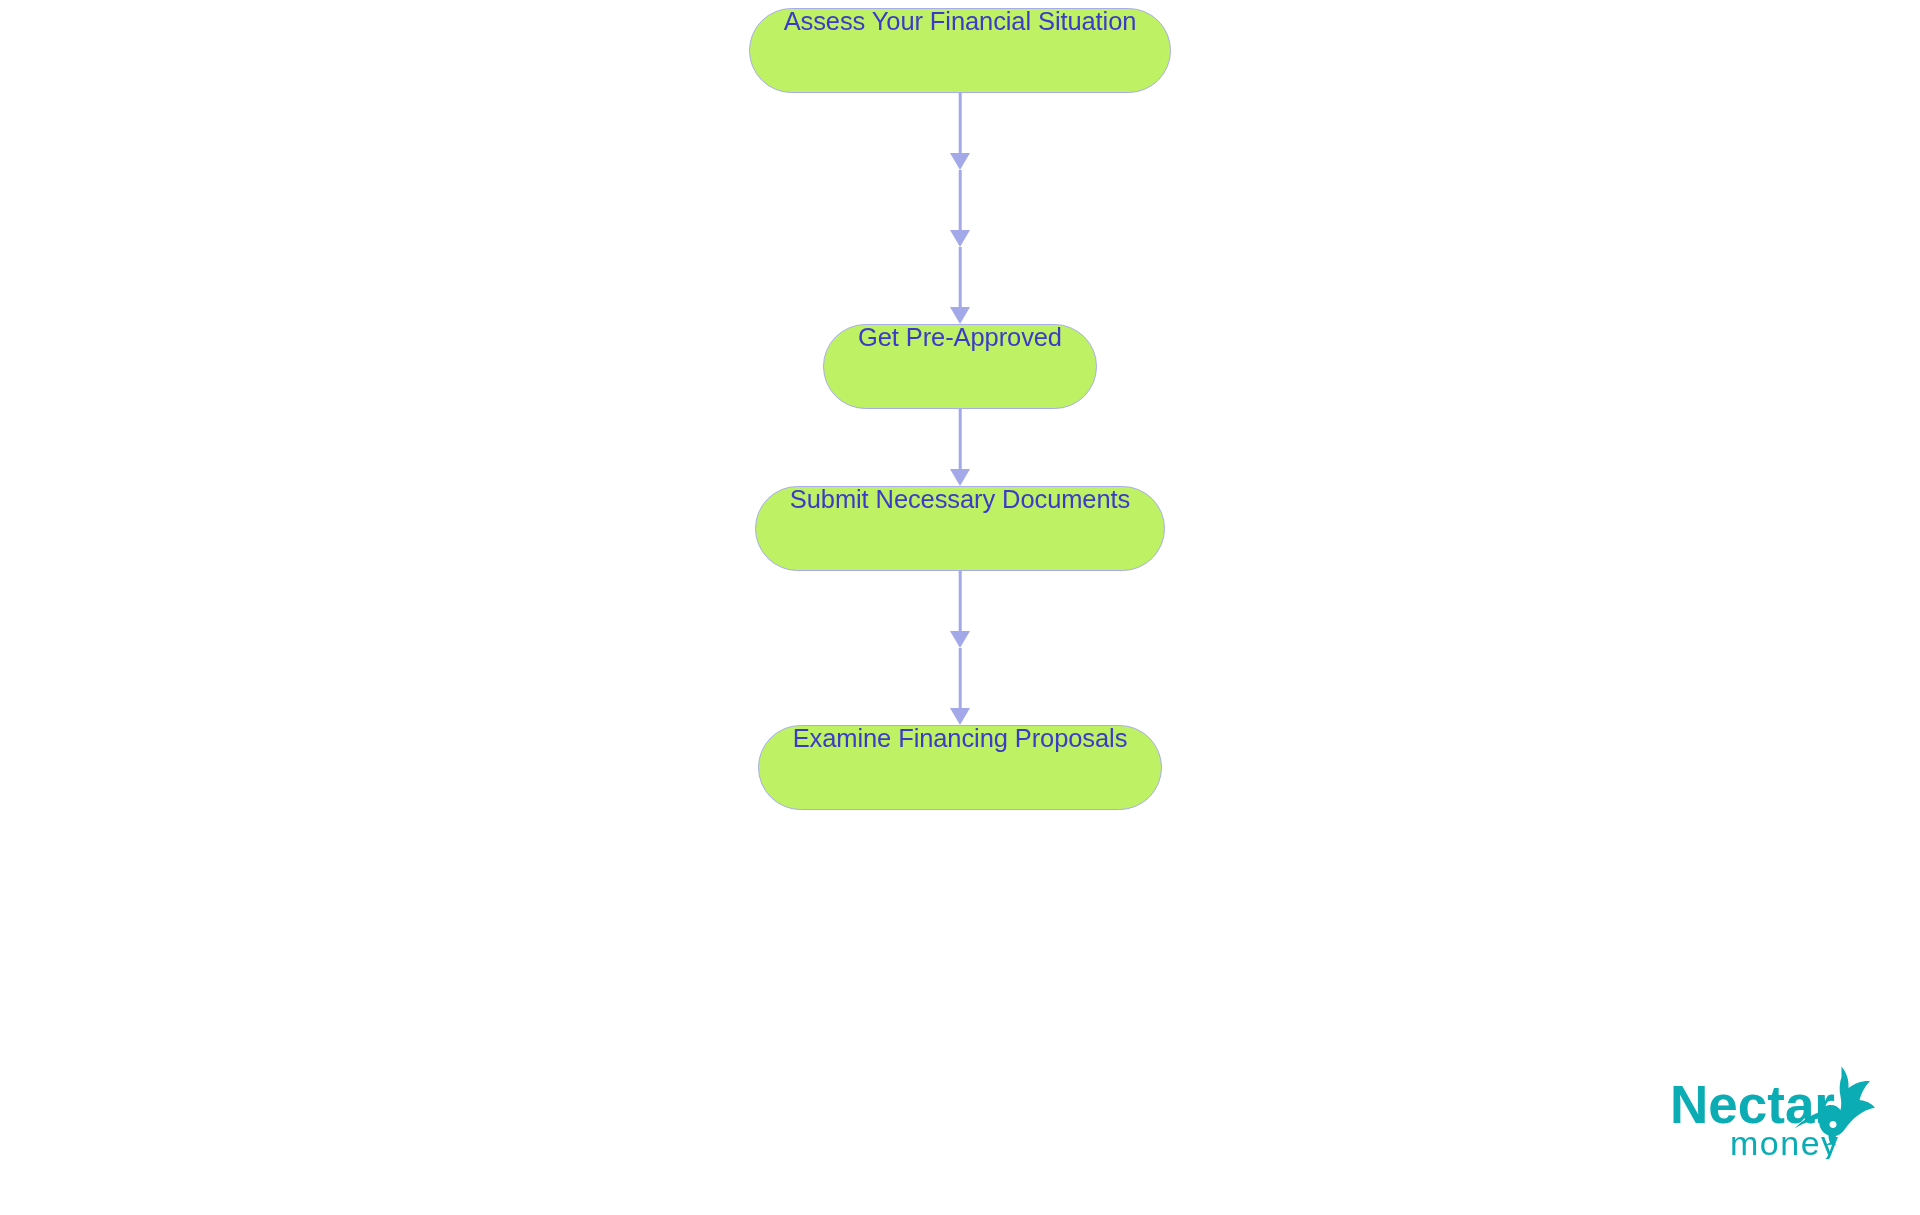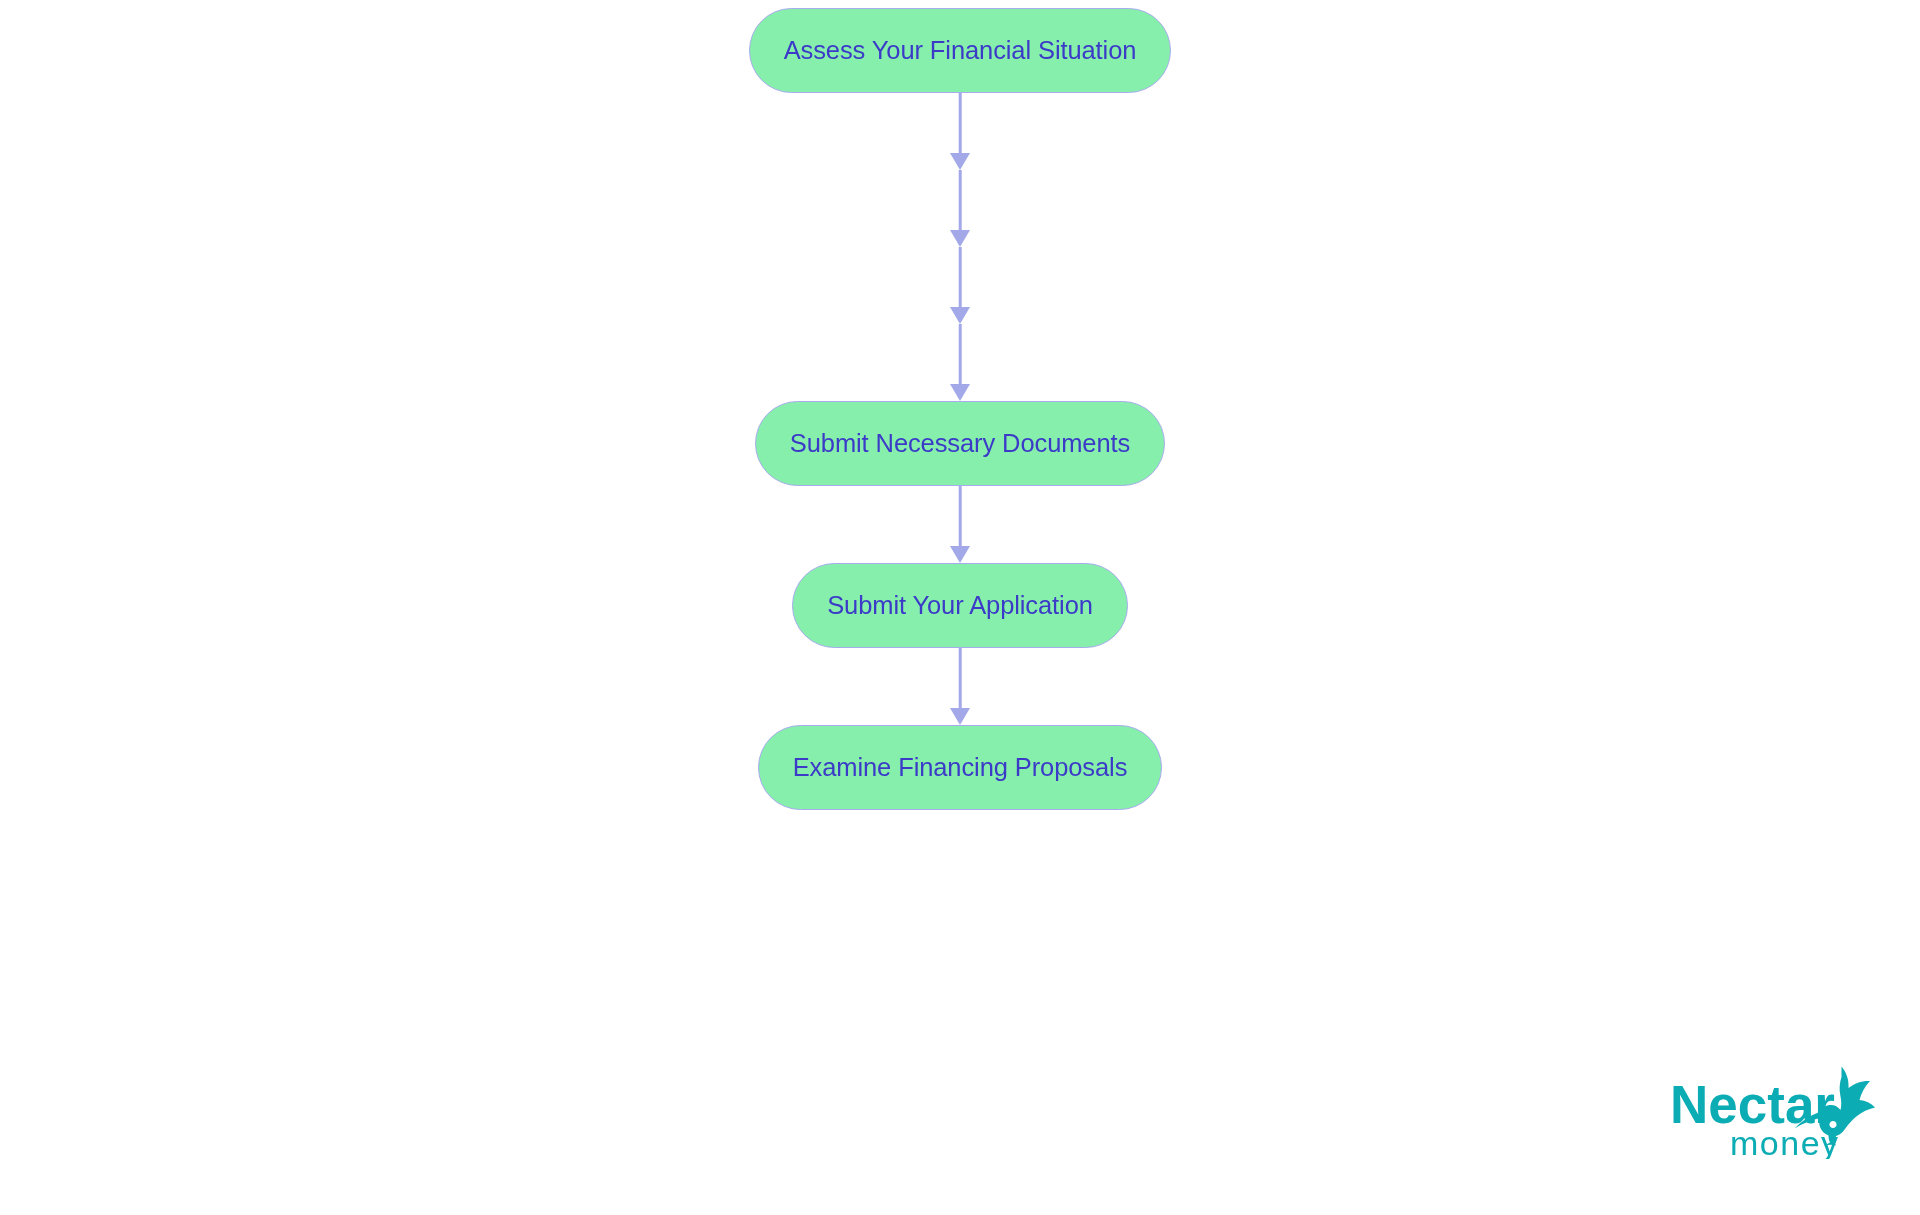--- a/index.html
+++ b/index.html
@@ -35,23 +35,23 @@
     flex-direction: column;
     align-items: center;
   }
 
   
   .node {
     box-sizing: border-box;
     height: 85px;
     border: 1.6px solid #a8abec;
     border-radius: 44px;
-    background: #86efac;
+    background: #bef264;
     display: flex;
-    align-items: center;
+    align-items: flex-start;
     justify-content: center;
     padding: 0 34px;
     position: relative;
     z-index: 2;
   }
   .node-label {
     font-size: 25.5px;
     font-weight: 400;
     color: #3b3bc8;
     letter-spacing: -0.1px;
@@ -123,38 +123,38 @@
       <div class="c-line"></div>
       <div class="c-head"></div>
     </div>
 
 
     <div class="connector">
       <div class="c-line"></div>
       <div class="c-head"></div>
     </div>
 
+    <div class="node">
+      <span class="node-label">Get Pre-Approved</span>
+    </div>
 
     <div class="connector">
       <div class="c-line"></div>
       <div class="c-head"></div>
     </div>
 
     <div class="node">
       <span class="node-label">Submit Necessary Documents</span>
     </div>
 
     <div class="connector">
       <div class="c-line"></div>
       <div class="c-head"></div>
     </div>
 
-    <div class="node">
-      <span class="node-label">Submit Your Application</span>
-    </div>
 
     <div class="connector">
       <div class="c-line"></div>
       <div class="c-head"></div>
     </div>
 
     <div class="node">
       <span class="node-label">Examine Financing Proposals</span>
     </div>
 

